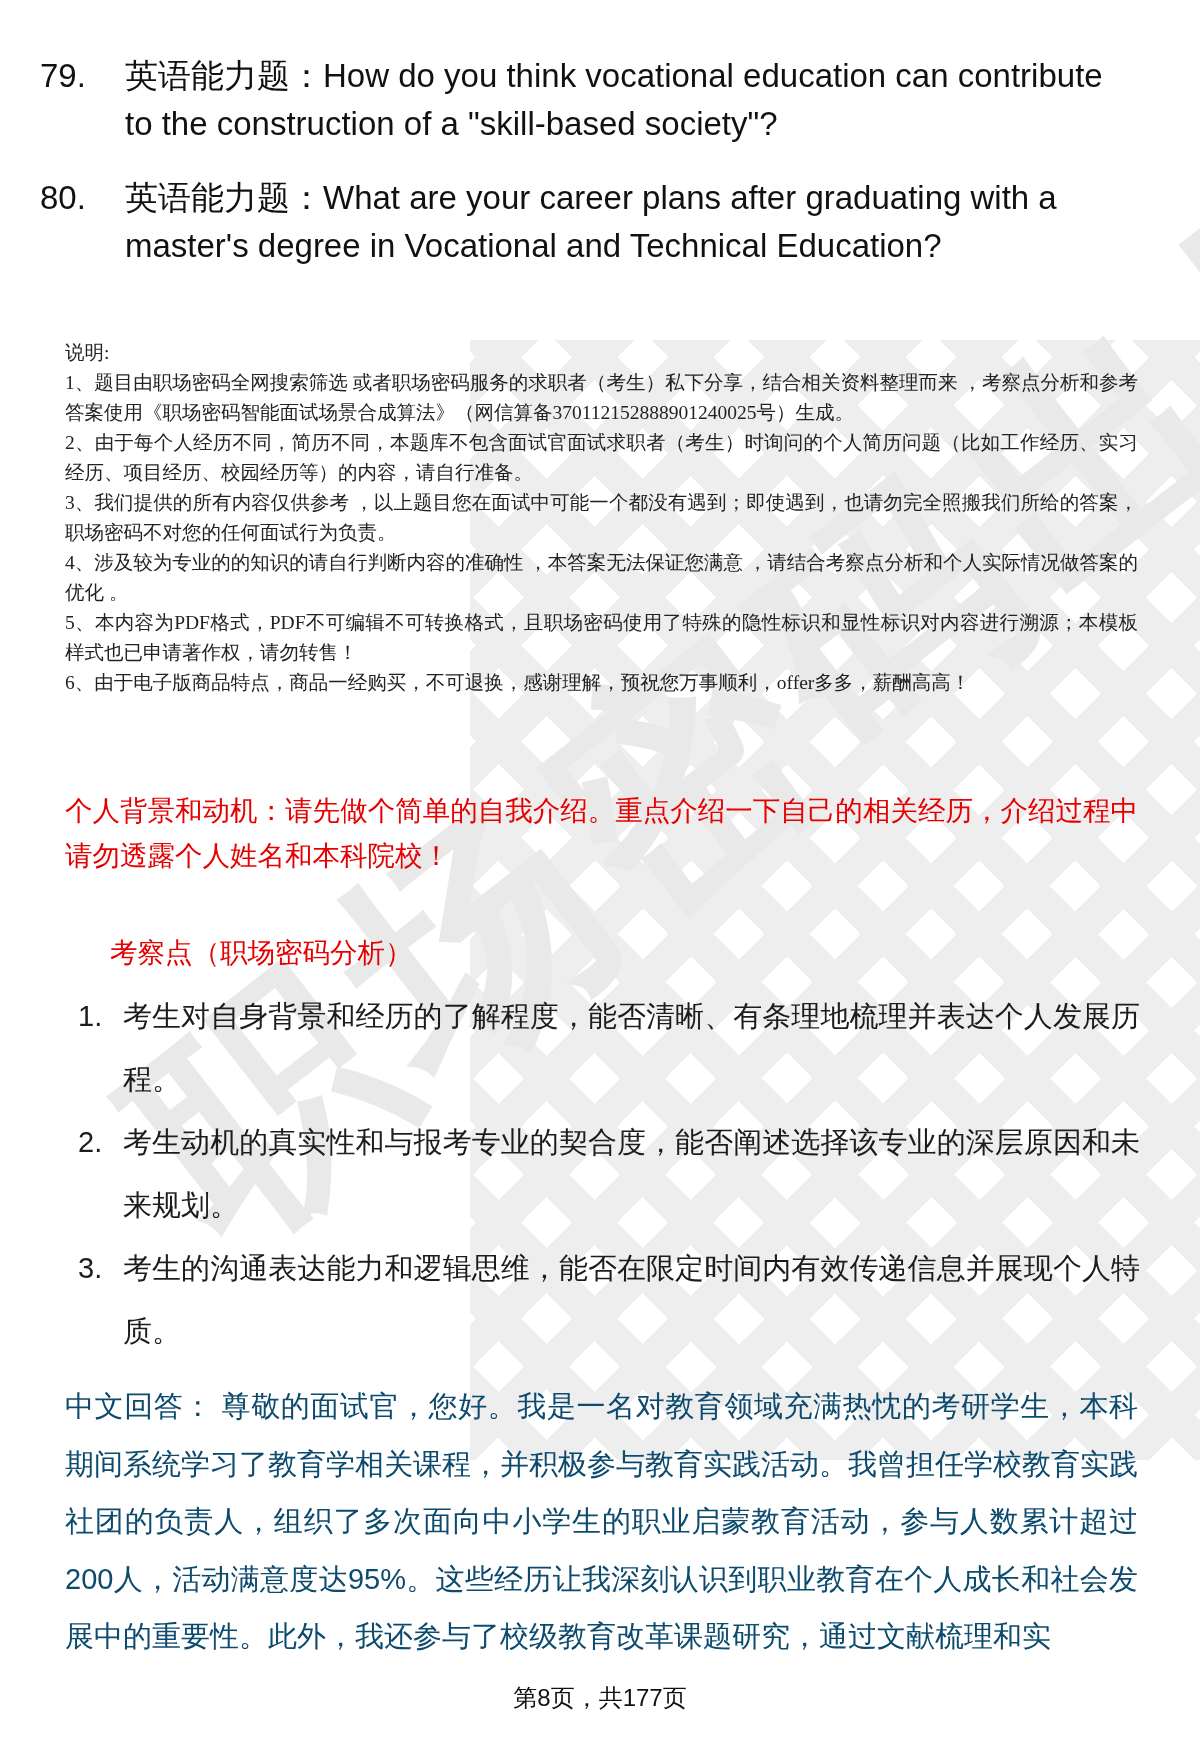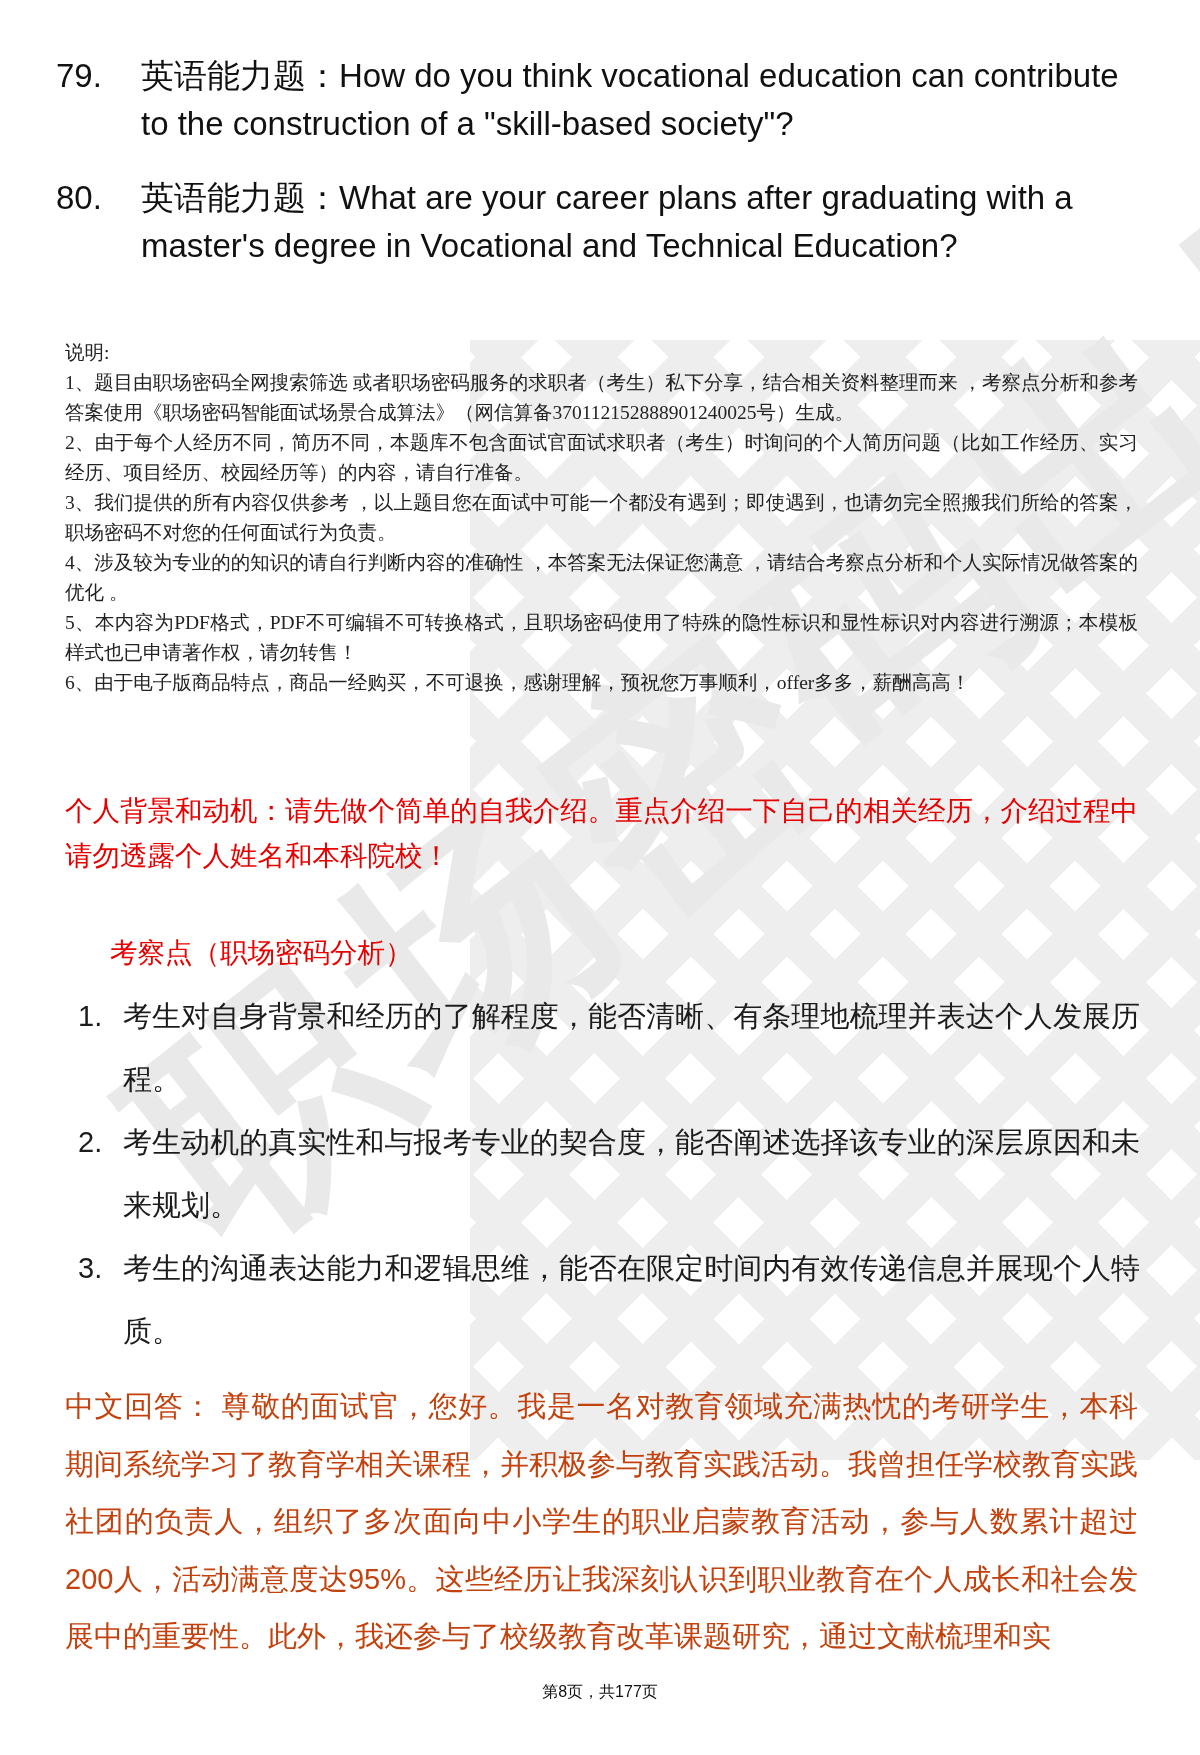--- a/index.html
+++ b/index.html
@@ -23,21 +23,21 @@
   .wm-text {
     position: absolute; left: 95px; top: 1080px;
     transform: rotate(-38deg); transform-origin: 0 0;
     font-size: 245px; font-weight: bold; letter-spacing: 18px;
     color: #e9e9e9; white-space: nowrap; z-index: 0; line-height: 1;
   }
 
   
   .content { position: absolute; inset: 0; z-index: 1; }
 
-  .questions { position: absolute; left: 56px; right: 62px; top: 52px; }
+  .questions { position: absolute; left: 40px; right: 62px; top: 52px; }
   .q { display: flex; font-size: 33px; line-height: 48px; color: #111; }
   .q + .q { margin-top: 26px; }
   .qnum { width: 65px; flex: 0 0 65px; }
   .qtext { flex: 1; margin-left: 20px; }
 
   .notes {
     position: absolute; left: 65px; right: 62px; top: 338px;
     font-size: 19.5px; line-height: 30px; color: #222;
     text-align: justify;
     font-family: Liberation Serif, serif;
@@ -53,27 +53,27 @@
     font-size: 27.5px; line-height: 45px; margin-left: 45px;
   }
 
   .points { position: absolute; left: 78px; right: 60px; top: 985px; }
   .point { display: flex; font-size: 29px; line-height: 63px; color: #1c1c1c; }
   .pnum { width: 45px; flex: 0 0 45px; }
   .ptext { flex: 1; text-align: justify; }
 
   .answer {
     position: absolute; left: 65px; right: 62px; top: 1378px;
-    font-size: 29px; line-height: 57.5px; color: #c2410c;
+    font-size: 29px; line-height: 57.5px; color: #0c4a6e;
     text-align: justify;
   }
 
   .footer {
     position: absolute; left: 0; right: 0; top: 1682px;
-    text-align: center; font-size: 16px; color: #111;
+    text-align: center; font-size: 24px; color: #111;
   }
 </style>
 </head>
 <body>
 
 <div class="page">
 
   <div class="wm-pattern"></div>
   <div class="wm-text">职场密码出品</div>
 

